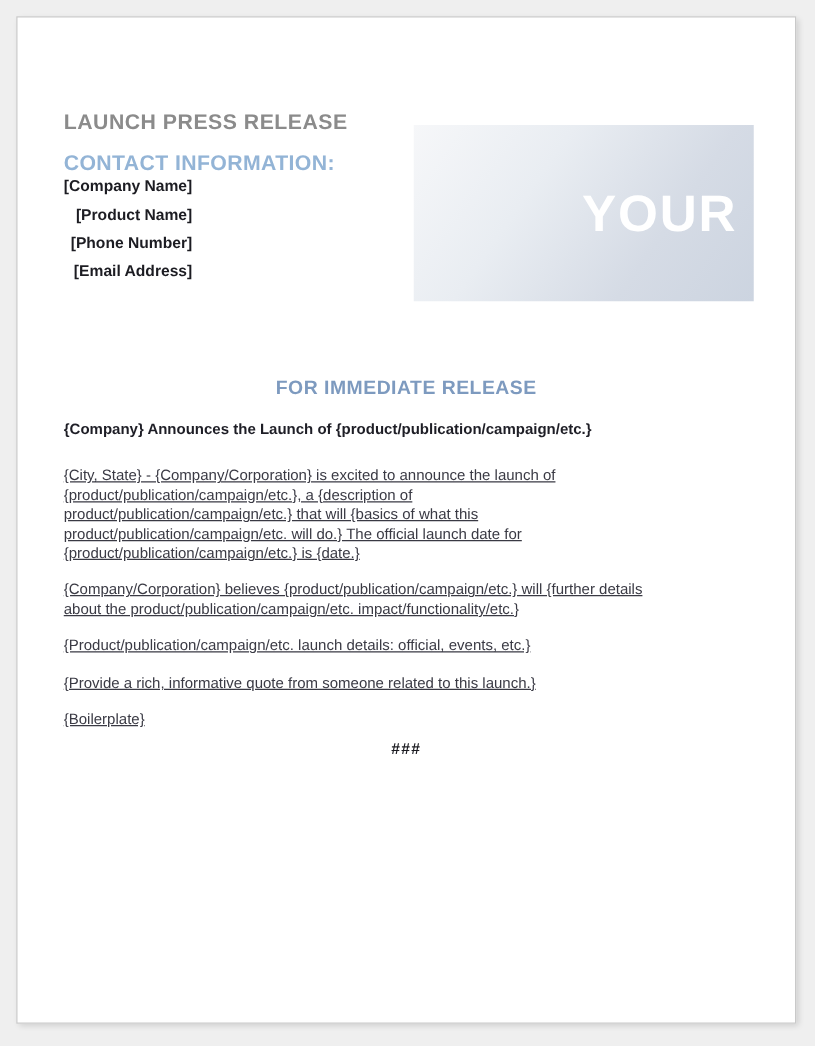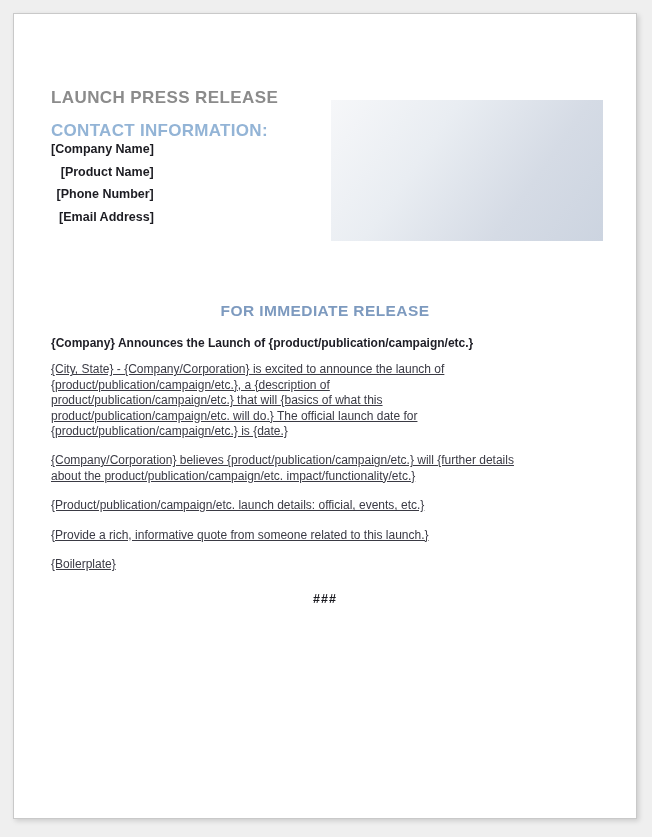--- a/index.html
+++ b/index.html
@@ -88,21 +88,21 @@
     left: 37px;
     top: 322px;
     width: 556px;
     font-size: 12px;
     line-height: 15.4px;
     color: #3a3a44;
   }
   .body-headline {
     font-weight: bold;
     color: #1e1e26;
-    margin-bottom: 11px;
+    margin-bottom: 22px;
   }
   .para {
     white-space: pre-line;
     margin-bottom: 14px;
     text-decoration: underline;
   }
   .end-mark {
     position: absolute;
     left: 0;
     top: 578px;
@@ -124,20 +124,21 @@
   <div class="contact-label">CONTACT INFORMATION:</div>
 
   <div class="contact-fields">
     <div class="field">[Company Name]</div>
     <div class="field">[Product Name]</div>
     <div class="field">[Phone Number]</div>
     <div class="field">[Email Address]</div>
   </div>
 
   <div class="logo-box">
+    <div class="logo-line">YOUR</div>
   </div>
 
   <div class="release-heading">FOR IMMEDIATE RELEASE</div>
 
   <div class="body-copy">
     <div class="body-headline">{Company} Announces the Launch of {product/publication/campaign/etc.}</div>
     <div class="para">{City, State} - {Company/Corporation} is excited to announce the launch of
 {product/publication/campaign/etc.}, a {description of
 product/publication/campaign/etc.} that will {basics of what this
 product/publication/campaign/etc. will do.} The official launch date for

